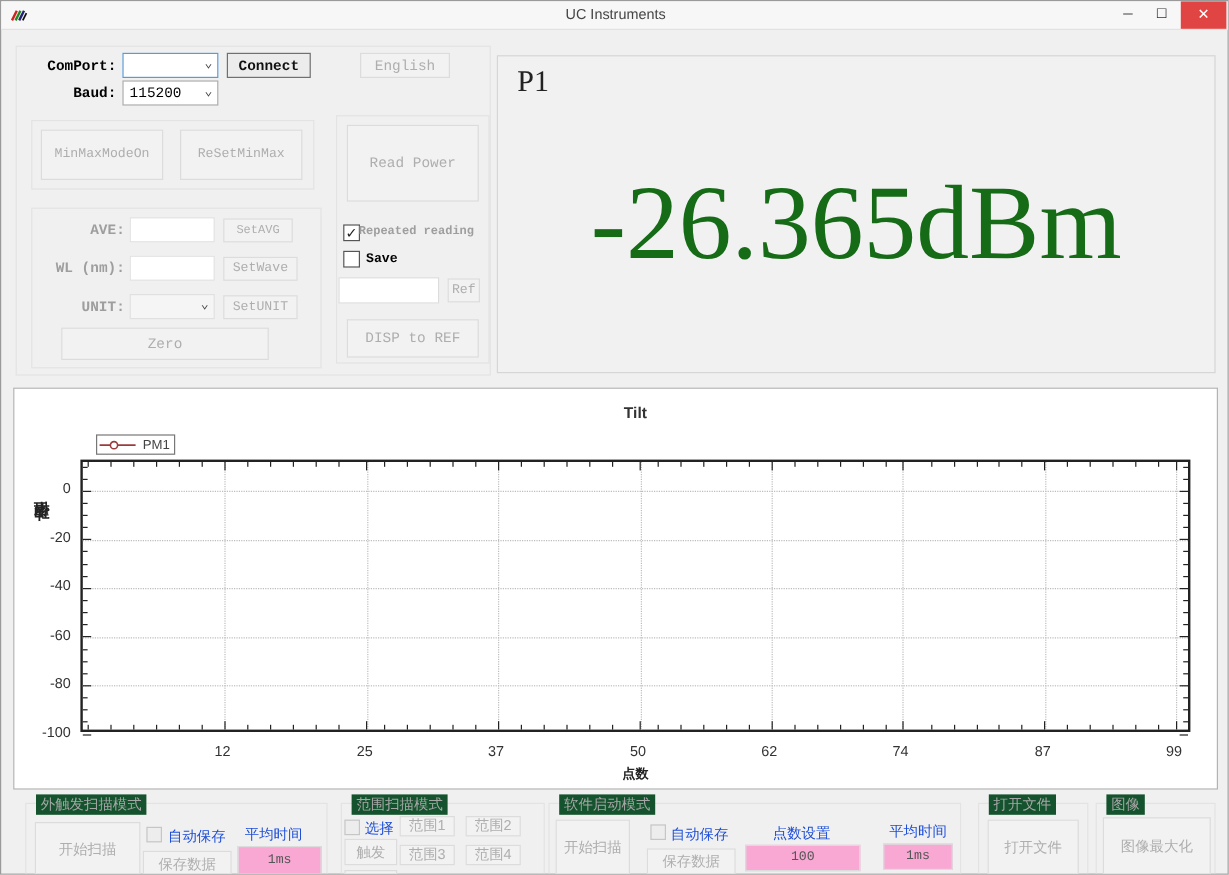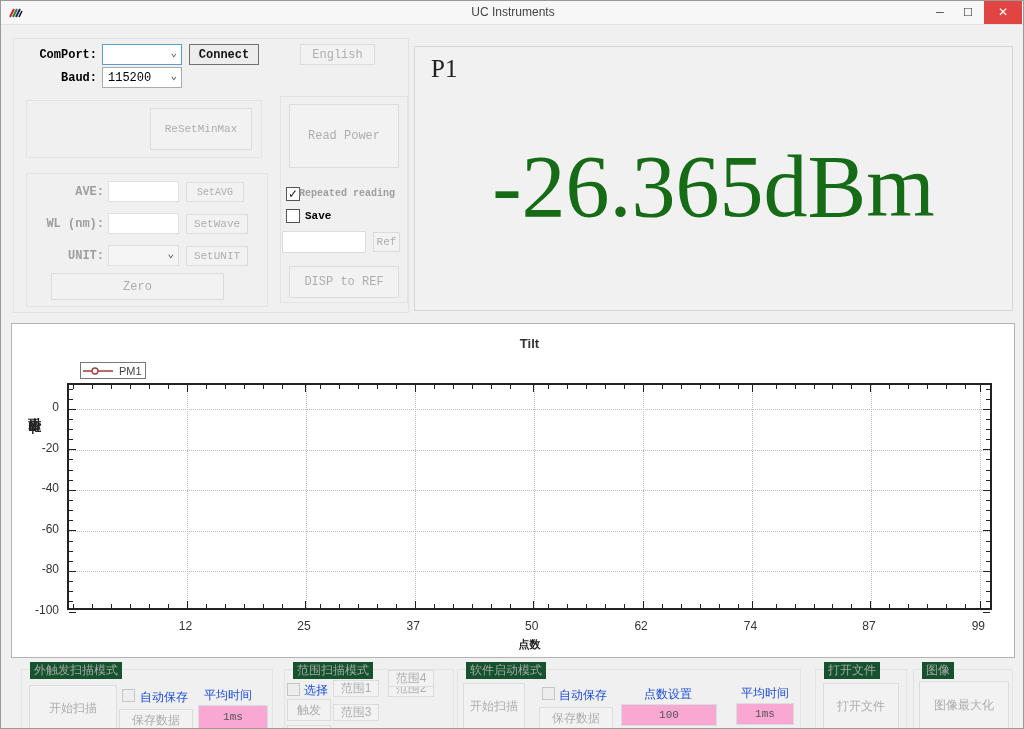--- a/index.html
+++ b/index.html
@@ -99,20 +99,21 @@
   </div>
   <div class="btn" style="left:188px; top:43px; width:70px; height:21px; font-weight:bold;">Connect</div>
   <div class="btn dis" style="left:299px; top:43px; width:75px; height:21px;">English</div>
   <div class="lbl" style="left:20px; top:70px; width:76px; text-align:right;">Baud:</div>
   <div class="sel" style="left:101px; top:66px; width:80px; height:21px;">
     <span>115200</span>
     <span class="arrow">⌄</span>
   </div>
 
   <div class="grp" style="left:25px; top:99px; width:236px; height:58px;"></div>
+  <div class="btn dis" style="left:33px; top:107px; width:102px; height:42px; font-size:11px;">MinMaxModeOn</div>
   <div class="btn dis" style="left:149px; top:107px; width:102px; height:42px; font-size:11px;">ReSetMinMax</div>
 
   <div class="grp" style="left:25px; top:172px; width:242px; height:134px;"></div>
   <div class="lbl dim" style="left:40px; top:184px; width:63px; text-align:right;">AVE:</div>
   <div class="inp" style="left:107px; top:180px; width:71px; height:21px;"></div>
   <div class="btn dis" style="left:185px; top:181px; width:58px; height:20px; font-size:10px;">SetAVG</div>
   <div class="lbl dim" style="left:30px; top:216px; width:73px; text-align:right;">WL (nm):</div>
   <div class="inp" style="left:107px; top:212px; width:71px; height:21px;"></div>
   <div class="btn dis" style="left:185px; top:213px; width:62px; height:20px; font-size:11px;">SetWave</div>
   <div class="lbl dim" style="left:40px; top:248px; width:63px; text-align:right;">UNIT:</div>
@@ -338,21 +339,21 @@
 
   <div class="grp" style="left:283px; top:668px; width:170px; height:60px;">
     <span class="grp-title">范围扫描模式</span>
   </div>
   <div class="chk dis" style="left:286px; top:682px; width:13px; height:13px;"></div>
   <div class="cnlbl" style="left:303px; top:681px;">选择</div>
   <div class="btn dis cjk-btn" style="left:332px; top:679px; width:46px; height:17px;">范围1</div>
   <div class="btn dis cjk-btn" style="left:387px; top:679px; width:46px; height:17px;">范围2</div>
   <div class="btn dis cjk-btn" style="left:286px; top:698px; width:44px; height:22px;">触发</div>
   <div class="btn dis cjk-btn" style="left:332px; top:703px; width:46px; height:17px;">范围3</div>
-  <div class="btn dis cjk-btn" style="left:387px; top:669px; width:46px; height:17px;">范围4</div>
+  <div class="btn dis cjk-btn" style="left:387px; top:703px; width:46px; height:17px;">范围4</div>
   <div class="btn dis" style="left:286px; top:724px; width:44px; height:10px;"></div>
 
   <div class="grp" style="left:456px; top:668px; width:344px; height:60px;">
     <span class="grp-title">软件启动模式</span>
   </div>
   <div class="btn dis cjk-btn" style="left:462px; top:682px; width:62px; height:47px;">开始扫描</div>
   <div class="chk dis" style="left:541px; top:686px; width:13px; height:13px;"></div>
   <div class="cnlbl" style="left:558px; top:686px;">自动保存</div>
   <div class="btn dis cjk-btn" style="left:538px; top:706px; width:74px; height:23px;">保存数据</div>
   <div class="cnlbl" style="left:643px; top:685px;">点数设置</div>

